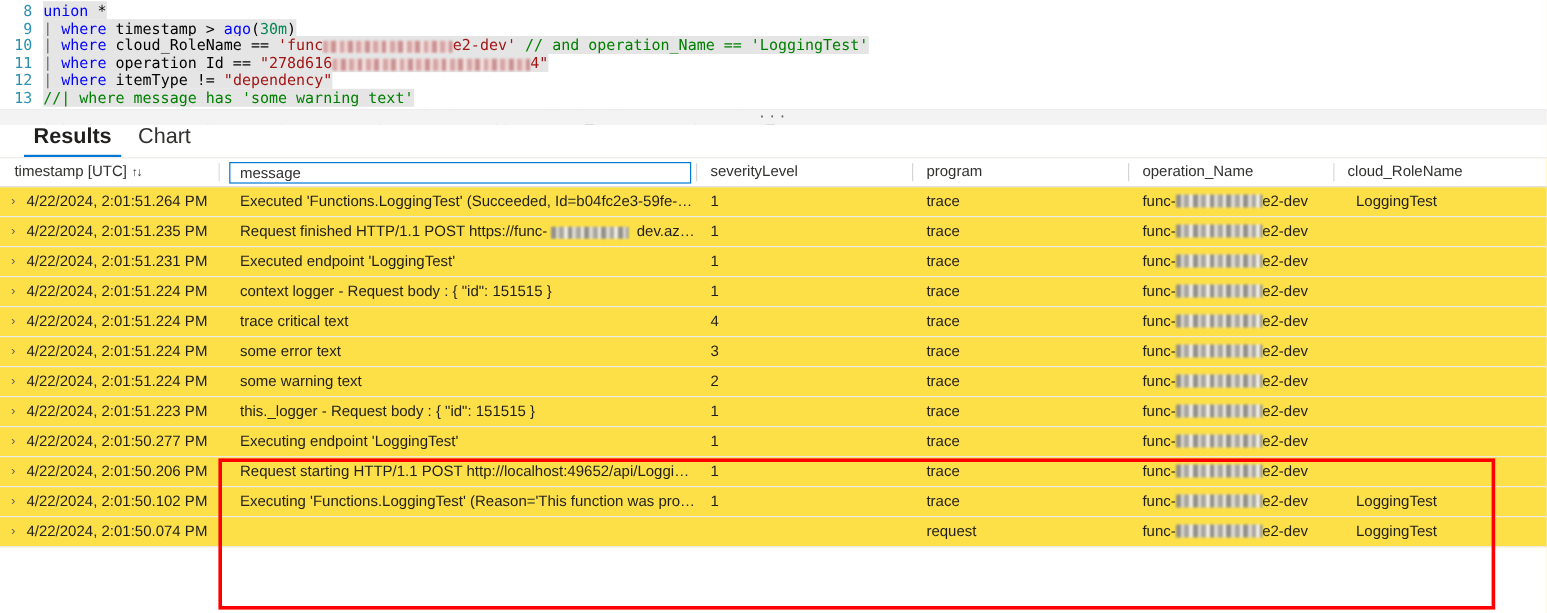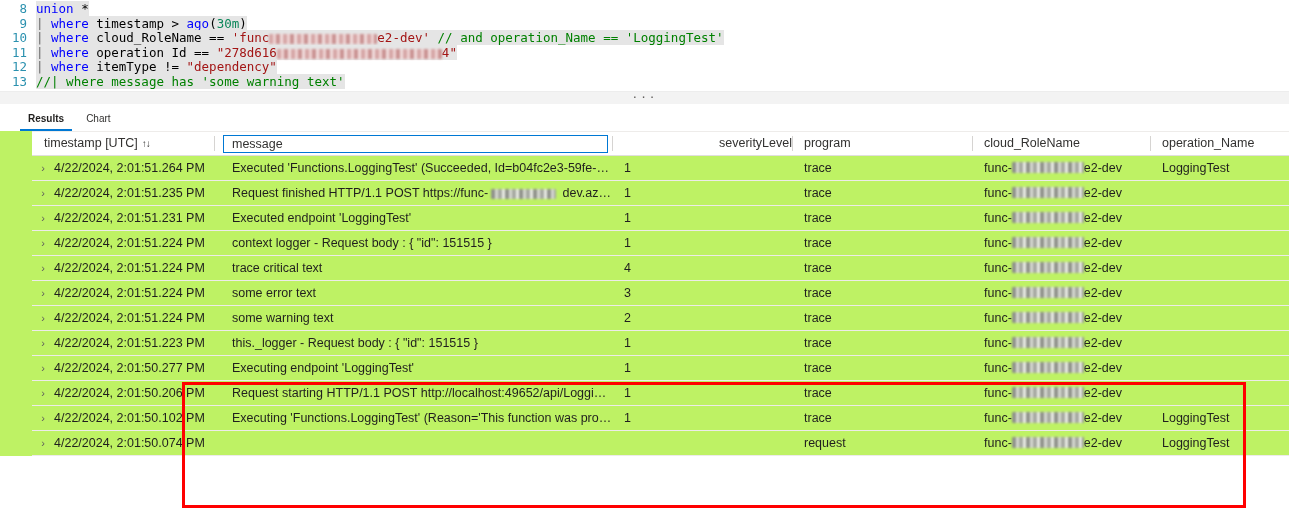--- a/index.html
+++ b/index.html
@@ -83,35 +83,35 @@
   
   .tabbar{
     height:27px;
     display:flex;
     align-items:flex-end;
     padding-left:20px;
     box-sizing:border-box;
     background:#ffffff;
   }
   .tab{
-    font-size:10px;
+    font-size:18px;
     color:#323130;
     padding:0 8px 5px 8px;
     margin-right:6px;
     cursor:pointer;
     border-bottom:2px solid transparent;
   }
   .tab.active{
     color:#201f1e;
     font-weight:600;
     border-bottom:2px solid #0078d4;
   }
 
   
-  .grid{position:relative;background:#bef264;padding-left:32px;}
+  .grid{position:relative;background:#fde047;}
   .grid-header{
     display:flex;
     height:25px;
     align-items:center;
     border-bottom:1px solid #e1dfdd;
     border-top:1px solid #eeecea;
     box-sizing:border-box;
     background:#ffffff;
   }
   .hcell{
@@ -186,21 +186,21 @@
   }
   .c-ts{width:160px;min-width:160px;padding-left:0;}
   .c-msg{width:398px;min-width:398px;padding-left:18px;}
   .c-sev{width:180px;min-width:180px;}
   .c-item{width:180px;min-width:180px;}
   .c-role{width:178px;min-width:178px;}
   .c-op{width:150px;min-width:150px;}
 
   .h-ts{width:182px;min-width:182px;}
   .h-msg{width:398px;min-width:398px;}
-  .h-sev{width:180px;min-width:180px;text-align:right;}
+  .h-sev{width:180px;min-width:180px;}
   .h-item{width:180px;min-width:180px;}
   .h-role{width:178px;min-width:178px;}
   .h-op{width:171px;min-width:171px;}
 
   .role{white-space:nowrap;}
   .role .redact{vertical-align:-1px;height:11px;}
 
   .redbox{
     position:absolute;
     left:182px;top:251px;
@@ -265,22 +265,22 @@
 
   <div class="grid-header">
     <div class="hcell h-ts">
       <span>timestamp [UTC]</span><span class="sorticon">↑↓</span>
     </div>
     <div class="hcell h-msg boxed">
       <input class="hbox" type="text" value="message" style="">
     </div>
     <div class="hcell h-sev">severityLevel</div>
     <div class="hcell h-item">program</div>
+    <div class="hcell h-op">operation_Name</div>
     <div class="hcell h-role">cloud_RoleName</div>
-    <div class="hcell h-op">operation_Name</div>
   </div>
 
   <div id="rows">
       <div class="row">
         <div class="cell chev">›</div>
         <div class="cell c-ts">4/22/2024, 2:01:51.264 PM</div>
         <div class="cell c-msg">Executed 'Functions.LoggingTest' (Succeeded, Id=b04fc2e3-59fe-45d9-8…</div>
         <div class="cell c-sev">1</div>
         <div class="cell c-item">trace</div>
         <div class="cell c-role role">func-<span class="redact g" style="width: 72px;"></span>e2-dev</div>

